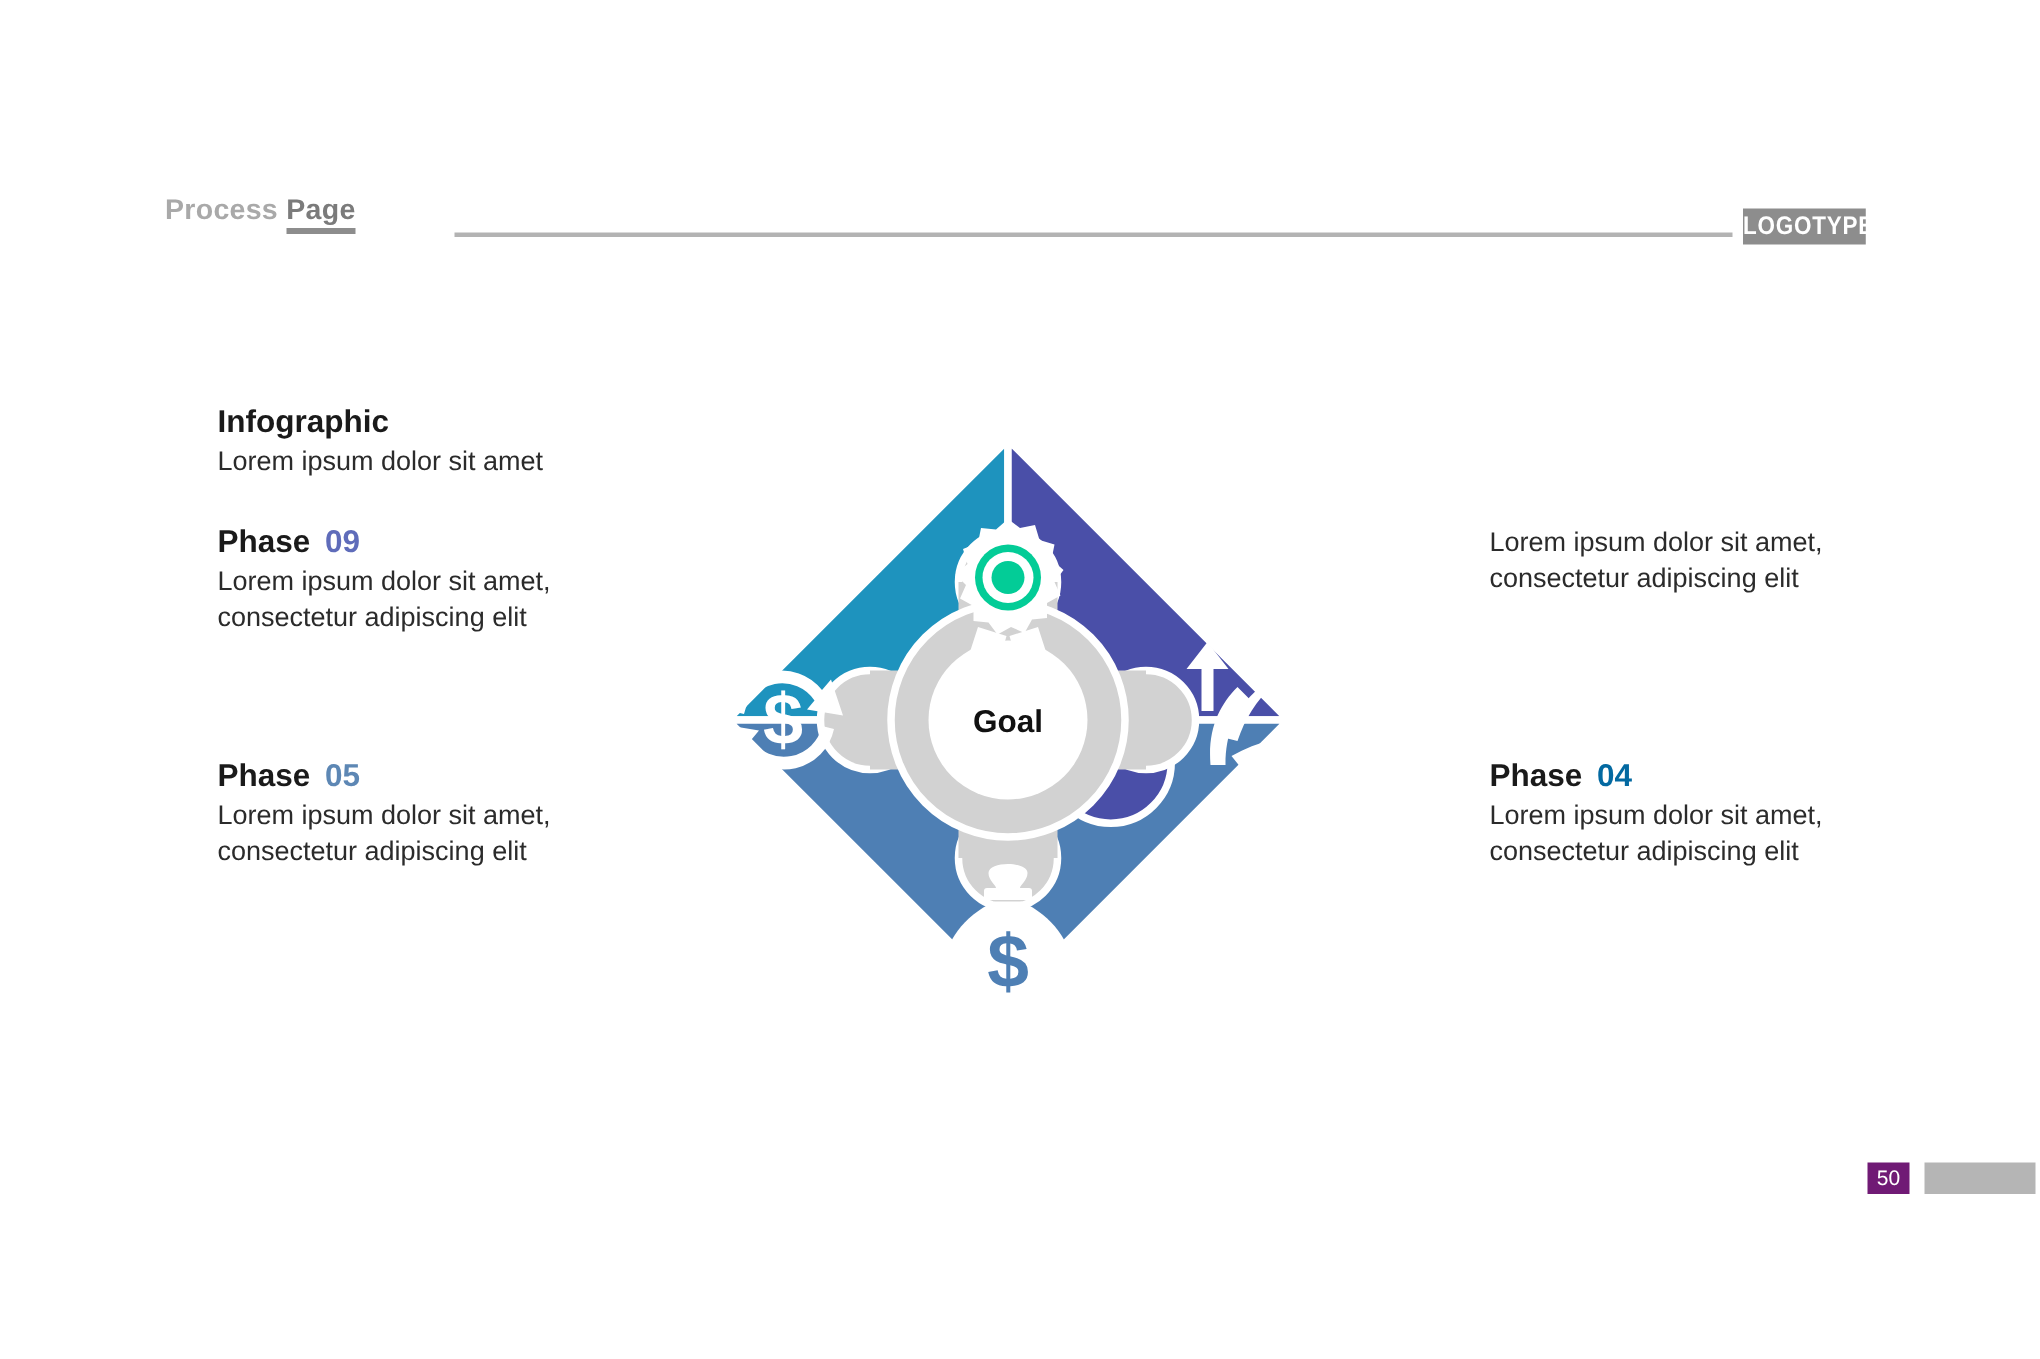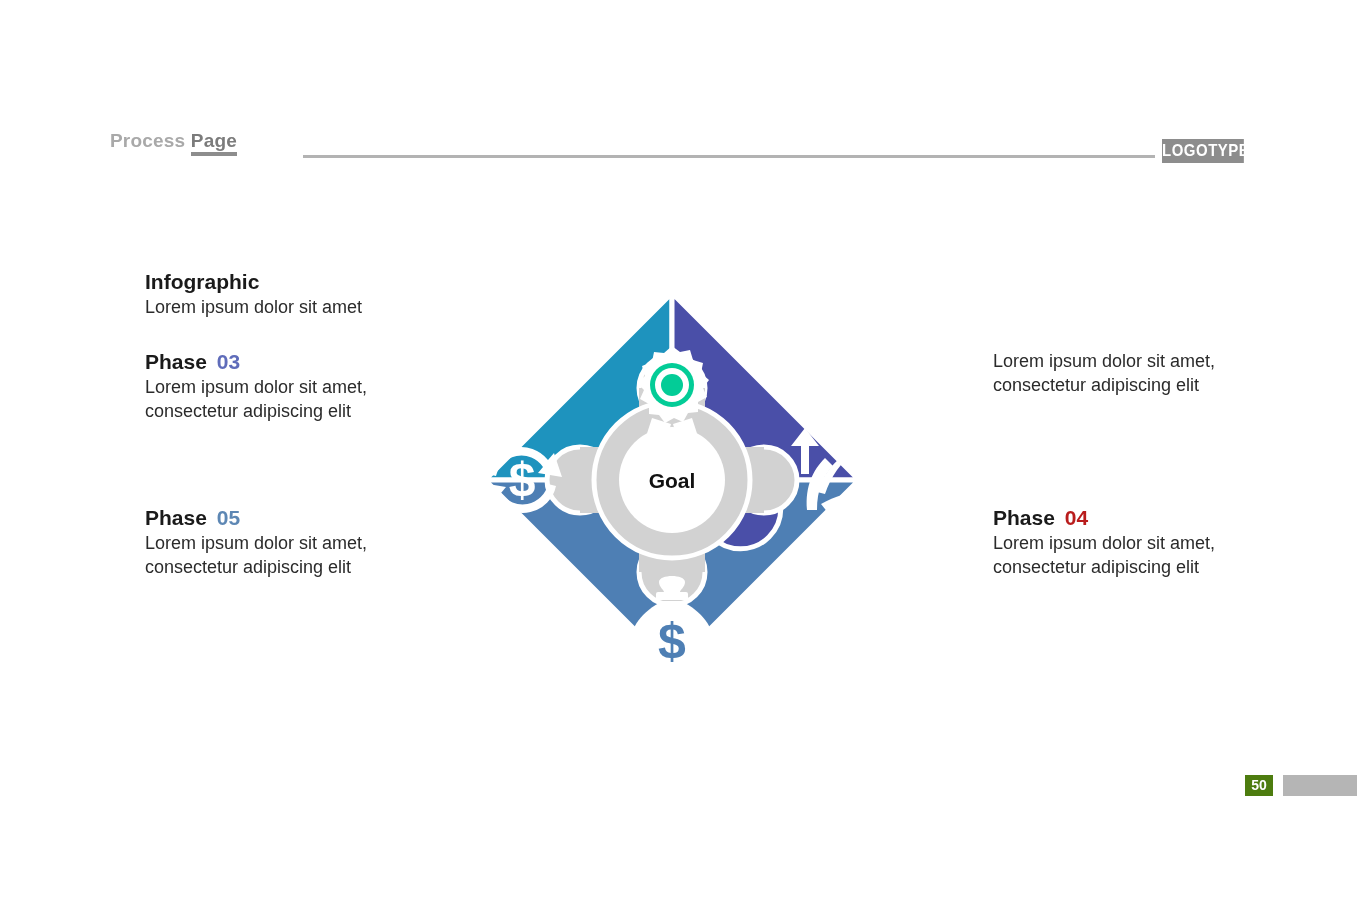--- a/index.html
+++ b/index.html
@@ -106,24 +106,24 @@
   }
 
   
   #footer { position: absolute; left: 0; top: 0; width: 1360px; height: 906px; pointer-events: none; }
   #page-number {
     position: absolute;
     left: 1245px;
     top: 775px;
     width: 28px;
     height: 21px;
-    background: #4d7c0f;
+    background: #701a75;
     color: #ffffff;
     font-size: 14px;
-    font-weight: bold;
+    font-weight: normal;
     text-align: center;
     line-height: 21px;
     pointer-events: auto;
   }
   #footer-bar {
     position: absolute;
     left: 1283px;
     top: 775px;
     width: 74px;
     height: 21px;
@@ -145,41 +145,41 @@
 <div class="text-block" id="block-infographic">
   <div class="tb-heading">
     <span>Infographic</span>
   </div>
   <div class="tb-body">Lorem ipsum dolor sit amet</div>
 </div>
 
 <div class="text-block" id="block-phase-01">
   <div class="tb-heading">
     <span>Phase</span>
-    <span class="num" style="color: rgb(95, 108, 186);">03</span>
+    <span class="num" style="color: rgb(95, 108, 186);">09</span>
   </div>
   <div class="tb-body">Lorem ipsum dolor sit amet, consectetur adipiscing elit</div>
 </div>
 
 <div class="text-block" id="block-phase-02">
   <div class="tb-heading">
     <span>Phase</span>
     <span class="num" style="color: rgb(93, 135, 180);">05</span>
   </div>
   <div class="tb-body">Lorem ipsum dolor sit amet, consectetur adipiscing elit</div>
 </div>
 
 <div class="text-block" id="block-phase-03">
   <div class="tb-body">Lorem ipsum dolor sit amet, consectetur adipiscing elit</div>
 </div>
 
 <div class="text-block" id="block-phase-04">
   <div class="tb-heading">
     <span>Phase</span>
-    <span class="num" style="color: #b91c1c;">04</span>
+    <span class="num" style="color: #0369a1;">04</span>
   </div>
   <div class="tb-body">Lorem ipsum dolor sit amet, consectetur adipiscing elit</div>
 </div>
 
 <div id="diagram">
   <svg viewBox="0 0 560 560" xmlns="http://www.w3.org/2000/svg">
     <defs>
       
     </defs>
 

